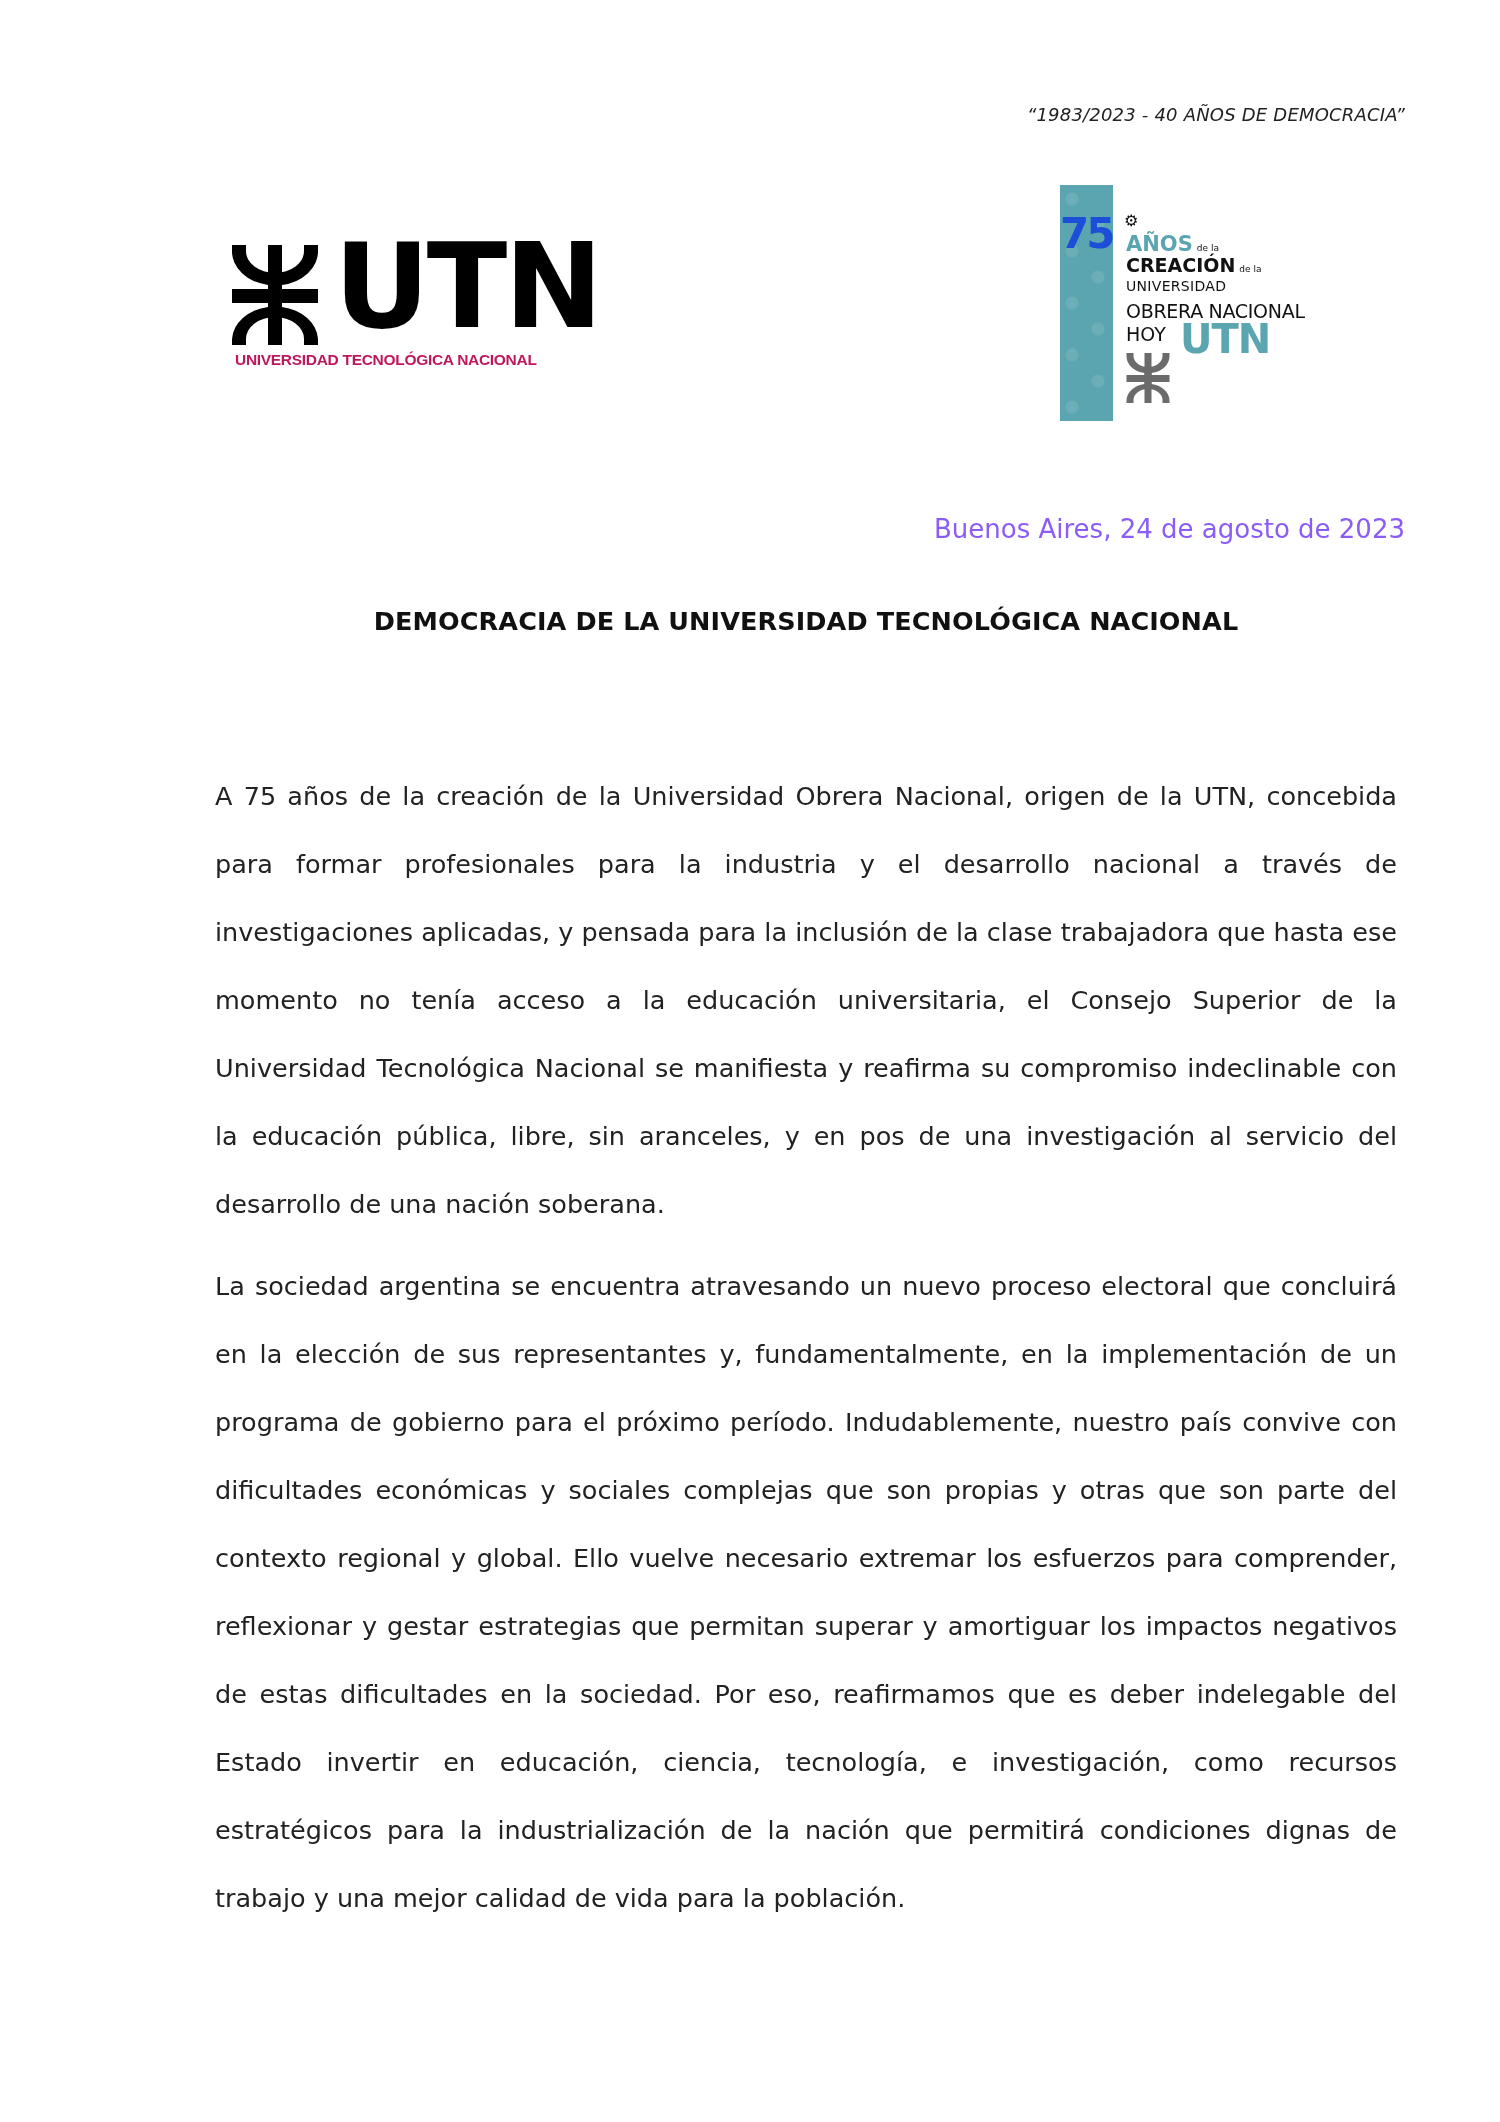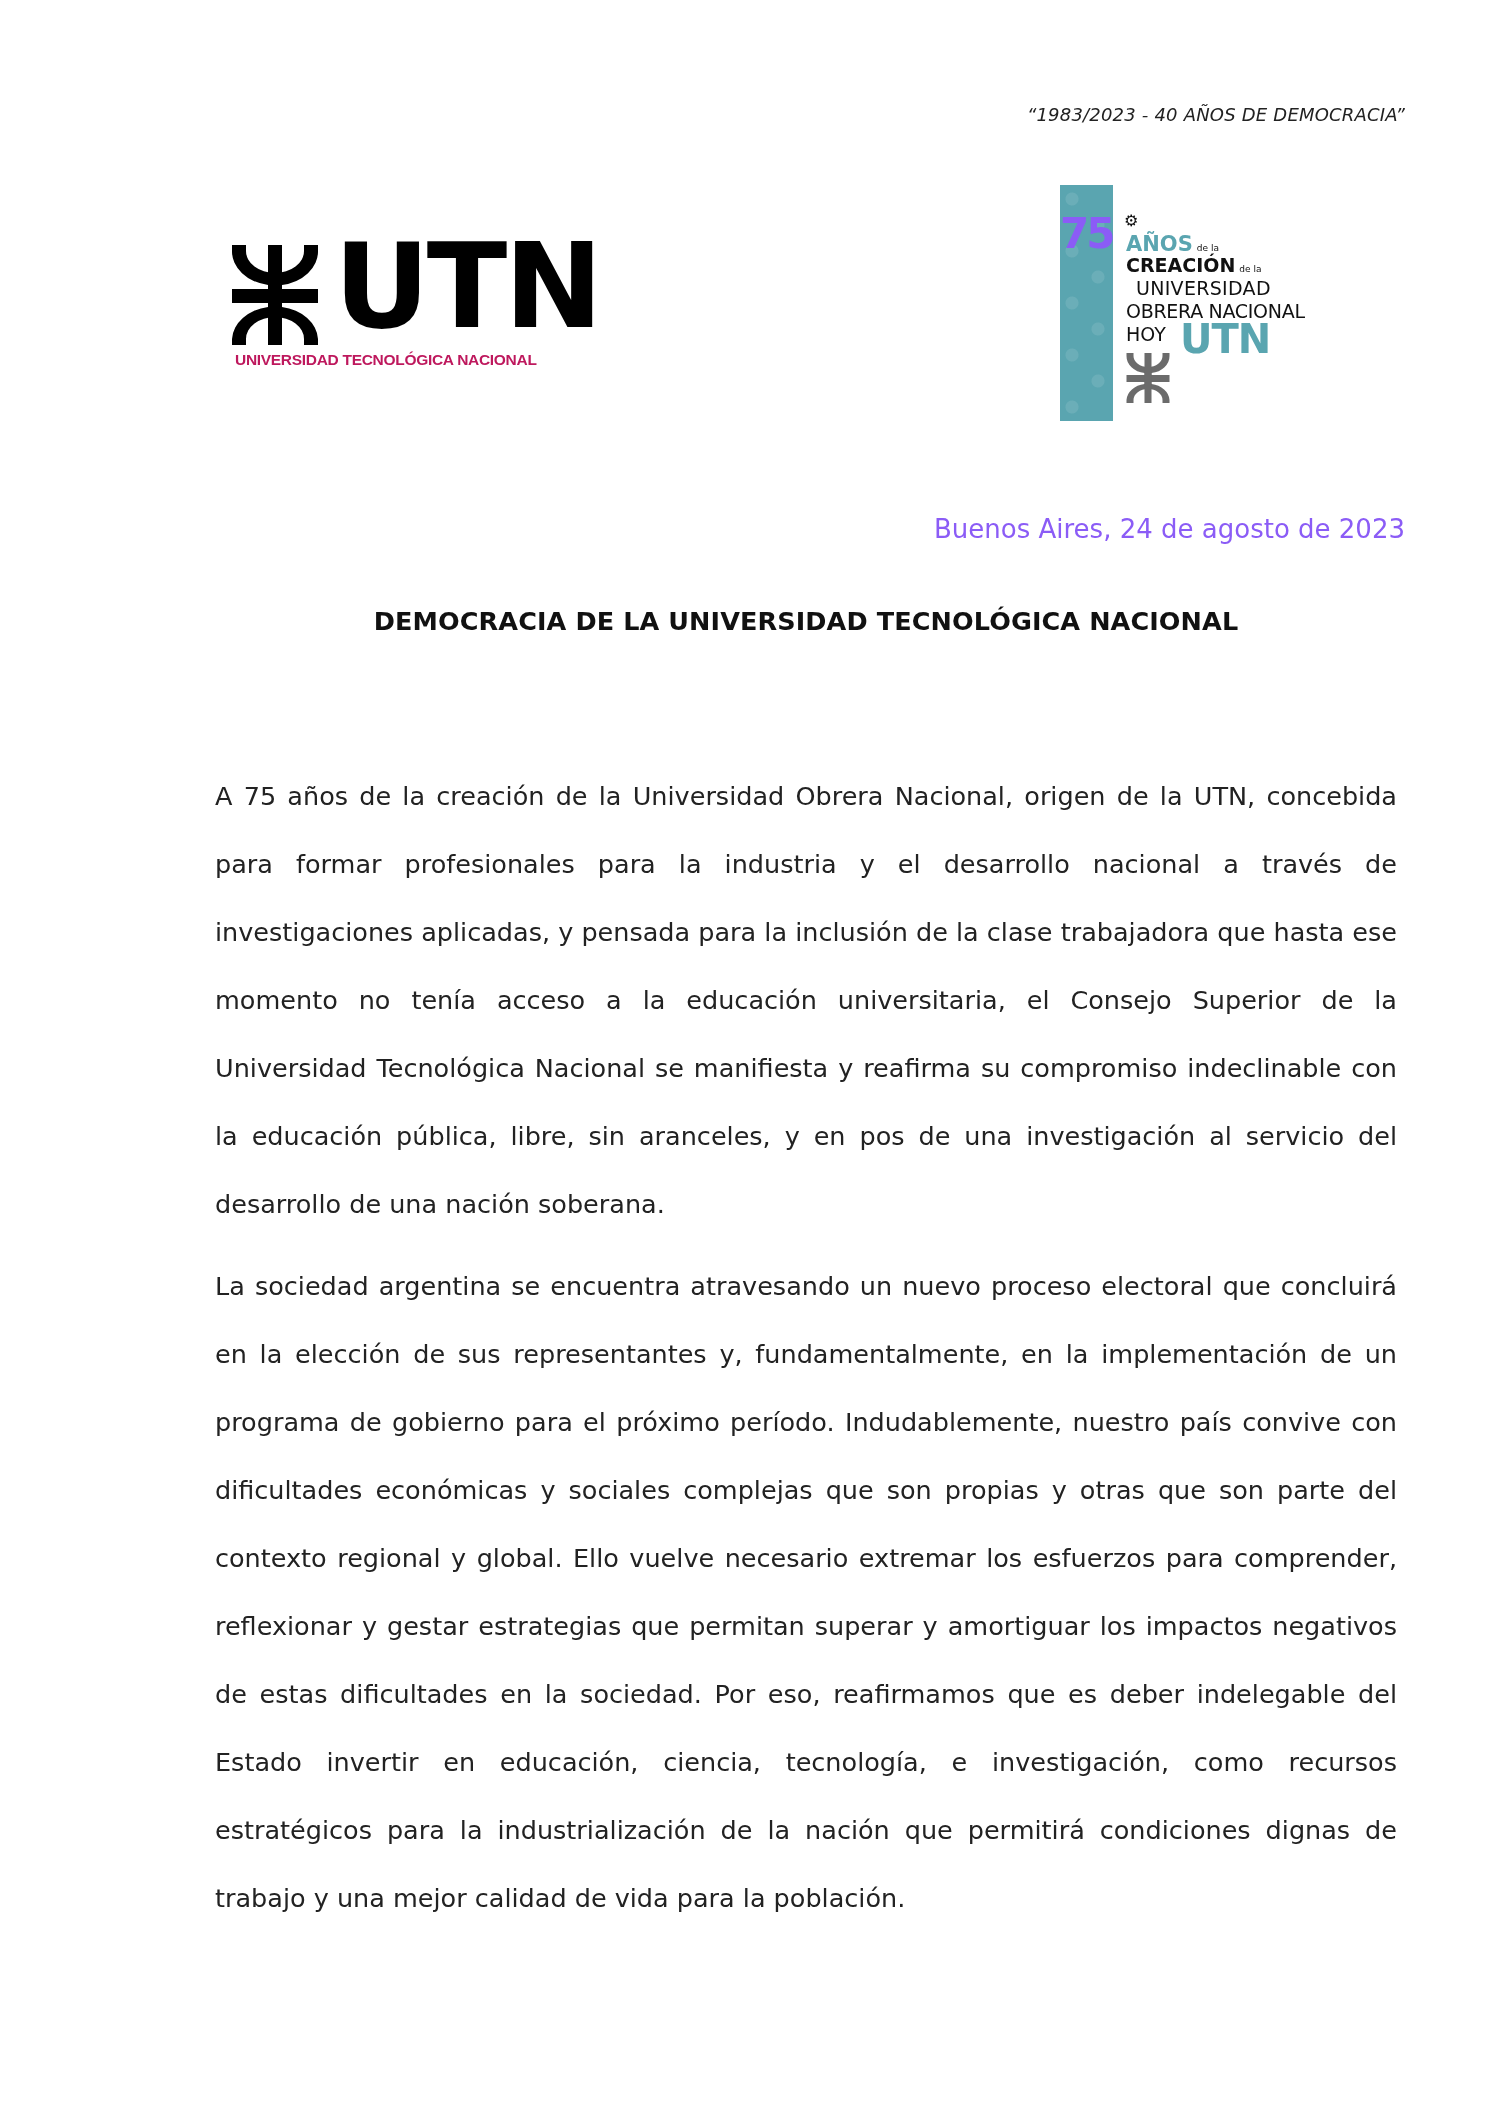--- a/index.html
+++ b/index.html
@@ -11,27 +11,27 @@
   
   .utn-logo { left: 232px; top: 245px; width: 382px; height: 130px; }
   .utn-logo .word { position: absolute; left: 102px; top: -18px; font-family: "DejaVu Sans", sans-serif; font-weight: bold; font-size: 118px; letter-spacing: -3px; line-height: 1; color: #000; }
   .utn-logo .caption { position: absolute; left: 3px; top: 106px; font-family: Liberation Sans, sans-serif; font-weight: bold; font-size: 15.5px; letter-spacing: -0.3px; color: #be185d; white-space: nowrap; }
 
   
   .anniv { left: 1060px; top: 185px; width: 320px; height: 236px; }
   .anniv .band { position: absolute; left: 0; top: 0; width: 53px; height: 236px; background: #5aa5b0;
     background-image: radial-gradient(circle at 12px 14px, rgba(255,255,255,0.10) 6px, transparent 7px), radial-gradient(circle at 38px 40px, rgba(255,255,255,0.10) 6px, transparent 7px);
     background-size: 50px 52px; }
-  .anniv .num { position: absolute; left: 0; top: 28px; font-weight: bold; font-size: 42px; color: #8b5cf6; line-height: 1; letter-spacing: -3px; }
+  .anniv .num { position: absolute; left: 0; top: 28px; font-weight: bold; font-size: 42px; color: #1d4ed8; line-height: 1; letter-spacing: -3px; }
   .anniv .gear { position: absolute; left: 64px; top: 28px; font-size: 16px; color: #111; line-height: 1; }
   .anniv .t { position: absolute; left: 66px; white-space: nowrap; line-height: 1; }
   .anniv .l1 { top: 49px; font-weight: bold; font-size: 21px; color: #5aa5b0; }
   .anniv .l1 small, .anniv .l2 small { font-size: 9px; color: #111; font-weight: normal; margin-left: 4px; }
   .anniv .l2 { top: 71px; font-weight: bold; font-size: 19px; color: #111; }
-  .anniv .l3 { top: 94px; font-size: 19px; color: #111; letter-spacing: 0.3px; margin-left: 10px; }
+  .anniv .l3 { top: 94px; font-size: 14px; color: #111; letter-spacing: 0.3px; }
   .anniv .l4 { top: 117px; font-weight: normal; font-size: 19px; color: #111; letter-spacing: -0.3px; }
   .anniv .l5 { top: 140px; font-size: 19px; color: #111; }
   .anniv .utn2 { position: absolute; left: 120px; top: 134px; font-weight: bold; font-size: 40px; color: #5aa5b0; line-height: 1; letter-spacing: -1px; }
 
   .date { top: 514px; right: 95px; font-size: 26px; color: #8b5cf6; white-space: nowrap; }
   .title { top: 606px; left: 0; width: 1500px; text-align: center; font-weight: bold; font-size: 25.5px; color: #111; letter-spacing: 0.1px; }
   .title span { display: inline-block; margin-left: 112px; }
 
   .body { left: 215px; width: 1190px; top: 762px; font-size: 25.5px; line-height: 68px; text-align: justify; color: #222; }
   .body p { margin: 0 8px 14px 0; }

